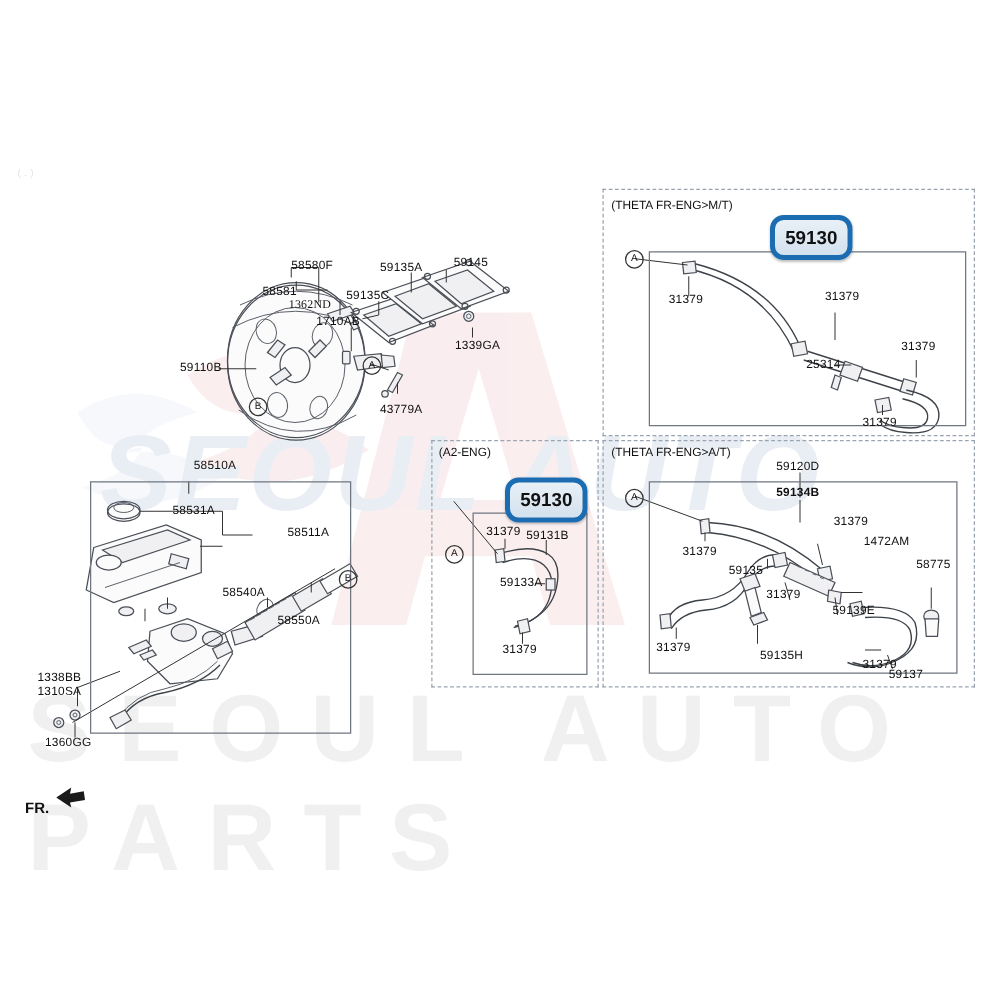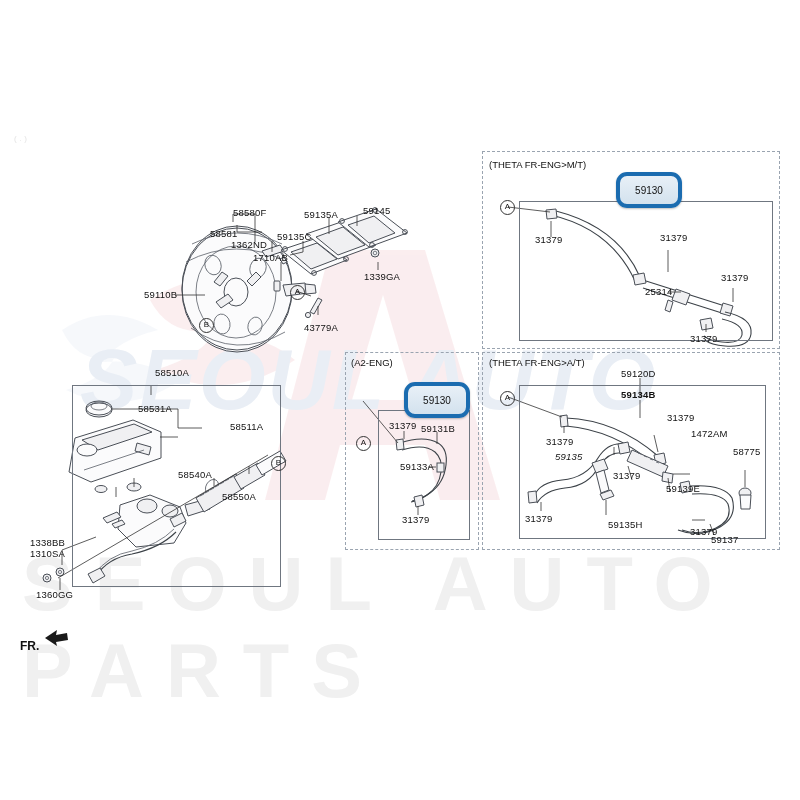--- a/index.html
+++ b/index.html
@@ -18,22 +18,22 @@
   .lbl{position:absolute;font-size:9.5px;color:#111;white-space:nowrap;letter-spacing:.2px;}
   .panel-title{position:absolute;font-size:9.5px;color:#111;white-space:nowrap;}
   .dash{position:absolute;border:1px dashed #9aa4b0;}
   .solidbox{position:absolute;border:1px solid #6f7680;}
   .circ{position:absolute;width:13px;height:13px;border:1px solid #333;border-radius:50%;
      font-size:8px;line-height:12px;text-align:center;color:#111;background:transparent;}
 
   
   .badge{position:absolute;border:4px solid #1b6cb0;border-radius:11px;
      background:linear-gradient(180deg,#e8f0f7 0%,#d3e2ee 100%);
-     font-size:10px;color:#111;display:flex;align-items:center;justify-content:center;
-     box-shadow:0 1px 2px rgba(0,0,0,.25);}
+     font-size:15px;color:#111;display:flex;align-items:center;justify-content:center;
+     box-shadow:0 1px 2px rgba(0,0,0,.25);font-weight:bold;}
 
   
   .fr{position:absolute;font-size:12px;font-weight:bold;color:#111;}
 
   svg{position:absolute;left:0;top:0;overflow:visible;}
   .stroke{fill:none;stroke:#4a4f57;stroke-width:1;}
   .strokeL{fill:none;stroke:#3c4248;stroke-width:1.1;}
   .fillLt{fill:#fbfbfc;stroke:#4a4f57;stroke-width:1;}
   .fillMd{fill:#f0f0f2;stroke:#4a4f57;stroke-width:1;}
   .thin{fill:none;stroke:#5b6068;stroke-width:.8;}
@@ -240,21 +240,21 @@
     <path d="M745 470 L745 487" class="lead"></path>
     <path d="M541 511 L541 502" class="lead"></path>
     <path d="M606 515 L606 500" class="lead"></path>
     <path d="M705 520 L692 520" class="lead"></path>
     <path d="M714 535 L710 524" class="lead"></path>
   </svg>
 
   <div class="lbl" style="left:144px;top:289px;">59110B</div>
   <div class="lbl" style="left:233px;top:207px;">58580F</div>
   <div class="lbl" style="left:210px;top:228px;">58581</div>
-  <div class="lbl" style="left:231px;top:239px;">1362ND</div>
+  <div class="lbl" style="left:231px;top:239px;font-family:Liberation Serif, serif;">1362ND</div>
   <div class="lbl" style="left:253px;top:252px;">1710AB</div>
   <div class="lbl" style="left:277px;top:231px;">59135C</div>
   <div class="lbl" style="left:304px;top:209px;">59135A</div>
   <div class="lbl" style="left:343px;top:205px;padding-left:20px;">59145</div>
   <div class="lbl" style="left:364px;top:271px;">1339GA</div>
   <div class="lbl" style="left:304px;top:322px;">43779A</div>
   <div class="circ" style="left:290px;top:285px;">A</div>
   <div class="circ" style="left:199px;top:318px;">B</div>
 
   <div class="solidbox" style="left:72px;top:385px;width:207px;height:200px;"></div>
@@ -293,21 +293,21 @@
   <div class="panel-title" style="left:489px;top:357px;">(THETA FR-ENG&gt;A/T)</div>
   <div class="solidbox" style="left:519px;top:385px;width:245px;height:152px;"></div>
   <div class="circ" style="left:500px;top:391px;">A</div>
   <div class="lbl" style="left:621px;top:368px;">59120D</div>
   <div class="lbl" style="left:621px;top:389px;font-weight:bold;">59134B</div>
   <div class="lbl" style="left:546px;top:436px;">31379</div>
   <div class="lbl" style="left:667px;top:412px;">31379</div>
   <div class="lbl" style="left:613px;top:470px;">31379</div>
   <div class="lbl" style="left:525px;top:513px;">31379</div>
   <div class="lbl" style="left:690px;top:526px;">31379</div>
-  <div class="lbl" style="left:555px;top:451px;font-style:italic;">59135</div>
+  <div class="lbl" style="left:583px;top:451px;">59135</div>
   <div class="lbl" style="left:608px;top:519px;">59135H</div>
   <div class="lbl" style="left:666px;top:483px;text-align:right;">59139E</div>
   <div class="lbl" style="left:691px;top:428px;">1472AM</div>
   <div class="lbl" style="left:733px;top:446px;">58775</div>
   <div class="lbl" style="left:711px;top:534px;">59137</div>
 
   <div class="fr" style="left:20px;top:639px;">FR.</div>
   <svg width="40" height="24" style="left:43px;top:626px;">
     <path d="M2 12 L14 4 L13 9 L24 7 L25 14 L13 16 L14 20 Z" fill="#1a1a1a"></path>
   </svg>

